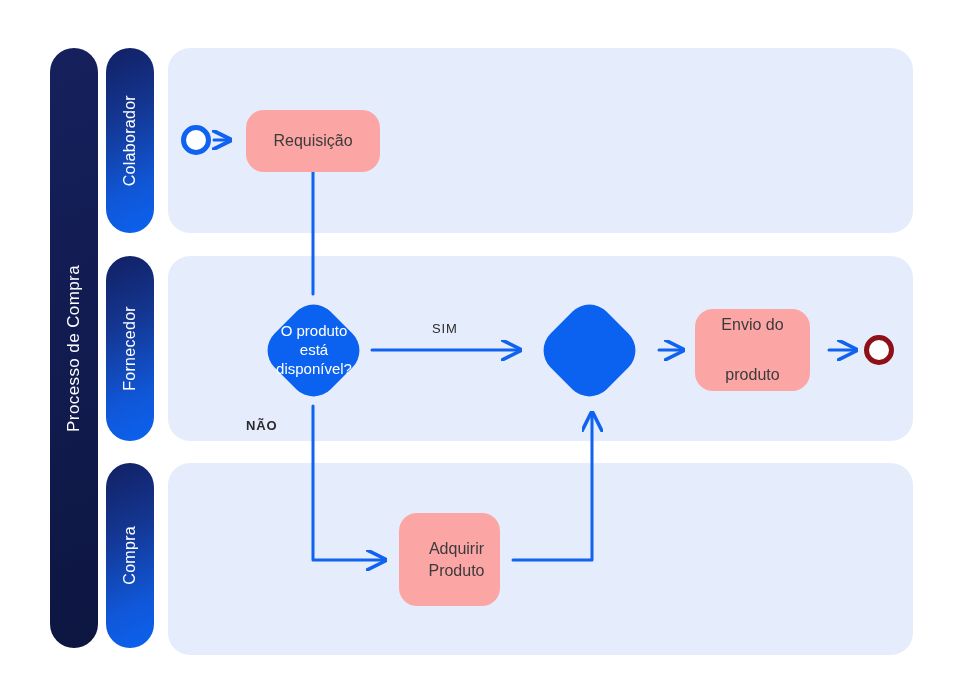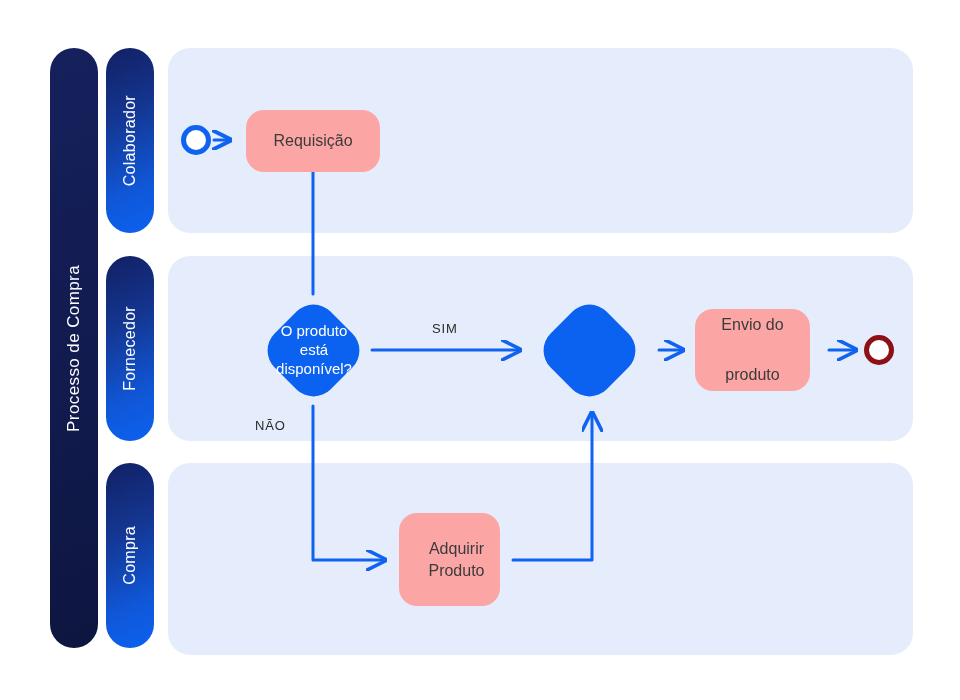--- a/index.html
+++ b/index.html
@@ -208,21 +208,21 @@
   <div class="task" style="left:695px; top:309px; width:115px; height:82px; flex-direction:column;gap:28px;">
     <span>Envio do</span>
     <span>produto</span>
   </div>
 
   <div class="event-end" style="left:864px; top:335px;"></div>
 
   <div class="edge-label" style="left:432px; top:321px;">
     <span>SIM</span>
   </div>
-  <div class="edge-label" style="left:255px; top:418px;">
+  <div class="edge-label" style="left:246px; top:418px;font-weight:bold;">
     <span>NÃO</span>
   </div>
 
   <div class="task" style="left:399px; top:513px; width:101px; height:93px; flex-direction:column;padding-left:24px;">
     <span>Adquirir</span>
     <span>Produto</span>
   </div>
 
 </div>
 

